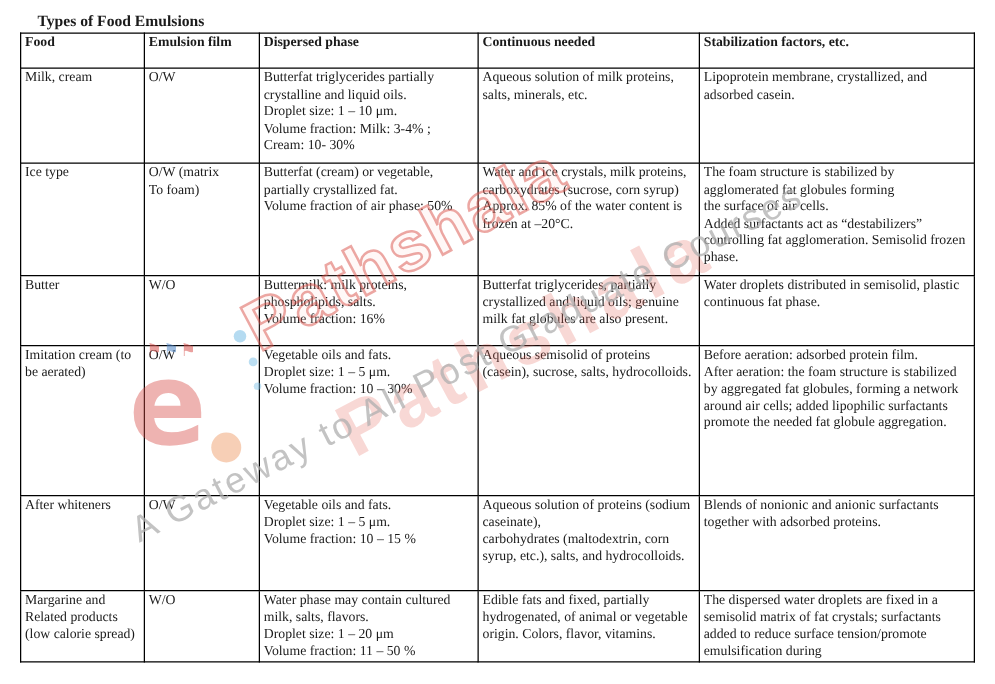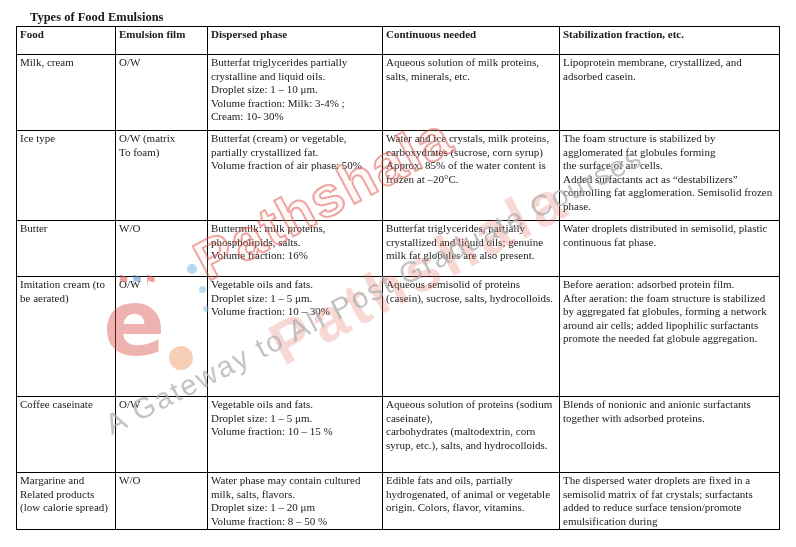--- a/index.html
+++ b/index.html
@@ -54,21 +54,21 @@
         <col style="width:175px">
       <col style="width:177px">
         <col style="width:220px">
     </colgroup>
     <tbody>
         <tr class="hdr">
       <th>Food</th>
       <th>Emulsion film</th>
       <th>Dispersed phase</th>
       <th>Continuous needed</th>
-      <th>Stabilization fraction, etc.</th>
+      <th>Stabilization factors, etc.</th>
     </tr>
     <tr class="r0">
       <td>Milk, cream</td>
       <td>O/W</td>
       <td>Butterfat triglycerides partially crystalline and liquid oils.
 Droplet size: 1 – 10 μm.
 Volume fraction: Milk: 3-4% ;
 Cream: 10- 30%</td>
       <td>Aqueous solution of milk proteins, salts, minerals, etc.</td>
       <td>Lipoprotein membrane, crystallized, and adsorbed casein.</td>
@@ -96,36 +96,36 @@
       <td>Imitation cream (to be aerated)</td>
       <td>O/W</td>
       <td>Vegetable oils and fats.
 Droplet size: 1 – 5 μm.
 Volume fraction: 10 – 30%</td>
       <td>Aqueous semisolid of proteins (casein), sucrose, salts, hydrocolloids.</td>
       <td>Before aeration: adsorbed protein film.
 After aeration: the foam structure is stabilized by aggregated fat globules, forming a network around air cells; added lipophilic surfactants promote the needed fat globule aggregation.</td>
     </tr>
     <tr class="r4">
-      <td>Coffee caseinate</td>
+      <td>After whiteners</td>
       <td>O/W</td>
       <td>Vegetable oils and fats.
 Droplet size: 1 – 5 μm.
 Volume fraction: 10 – 15 %</td>
       <td>Aqueous solution of proteins (sodium caseinate),
 carbohydrates (maltodextrin, corn syrup, etc.), salts, and hydrocolloids.</td>
       <td>Blends of nonionic and anionic surfactants together with adsorbed proteins.</td>
     </tr>
     <tr class="r5">
       <td>Margarine and Related products (low calorie spread)</td>
       <td>W/O</td>
       <td>Water phase may contain cultured milk, salts, flavors.
 Droplet size: 1 – 20 μm
-Volume fraction: 8 – 50 %</td>
-      <td>Edible fats and oils, partially hydrogenated, of animal or vegetable origin. Colors, flavor, vitamins.</td>
+Volume fraction: 11 – 50 %</td>
+      <td>Edible fats and fixed, partially hydrogenated, of animal or vegetable origin. Colors, flavor, vitamins.</td>
       <td>The dispersed water droplets are fixed in a semisolid matrix of fat crystals; surfactants added to reduce surface tension/promote emulsification during</td>
     </tr>
   </tbody>
     </table>
 
   <div class="watermark">
     <div class="wm-brand-script">Pathshala</div>
     <div class="wm-brand-outline">Pathshala</div>
     <div class="wm-tagline">A Gateway to All Post Graduate Courses</div>
     <div class="wm-logo">

